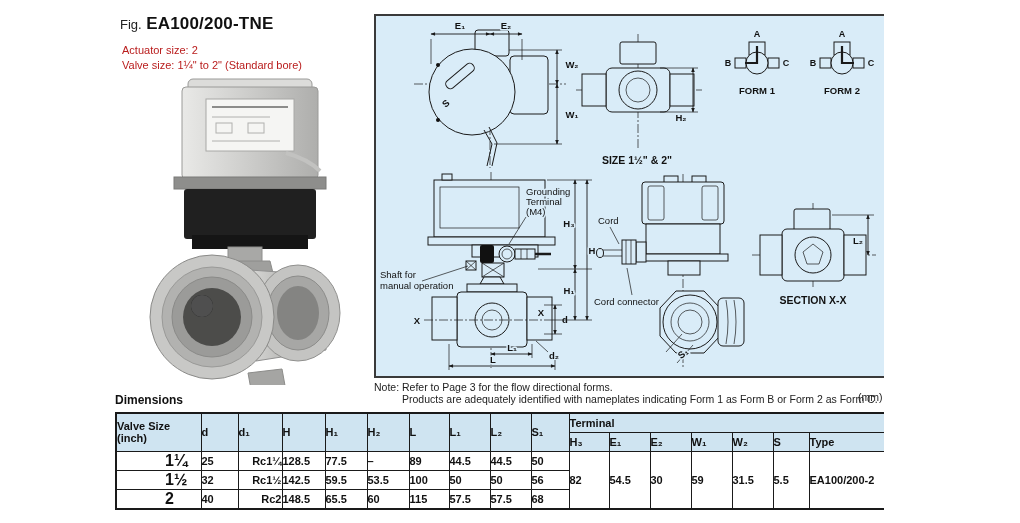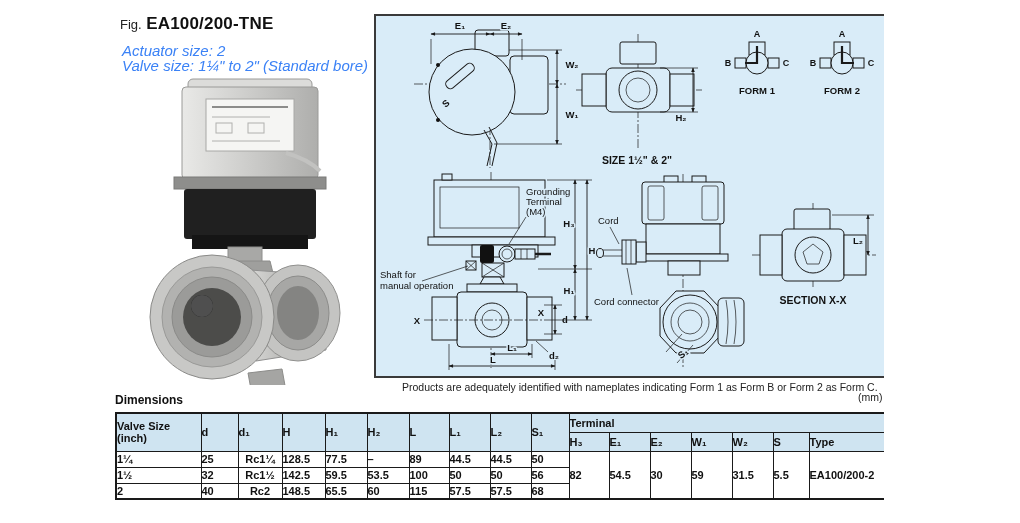--- a/index.html
+++ b/index.html
@@ -8,21 +8,21 @@
     --line:#1a1a1a;
   }
   *{margin:0;padding:0;box-sizing:border-box;}
   body{background:#ffffff;font-family:"Liberation Sans","DejaVu Sans",sans-serif;color:#111;}
   .page{position:relative;width:884px;height:523px;background:#fff;overflow:hidden;}
 
   
   .fig-line{position:absolute;left:120px;top:14px;white-space:nowrap;}
   .fig-prefix{font-size:13px;color:#222;}
   .fig-model{font-size:17px;font-weight:bold;letter-spacing:.2px;}
-  .spec-lines{position:absolute;left:122px;top:43px;font-size:15px;line-height:15px;color:#3b82f6;font-style:italic;}
+  .spec-lines{position:absolute;left:122px;top:43px;font-size:11px;line-height:15px;color:#b91c1c;}
 
   
   .diagram-box{position:absolute;left:374px;top:14px;width:516px;height:364px;
     background:var(--diagram-bg);border:2px solid #3a3a3a;}
   .diagram-box svg{display:block;}
   .ln{stroke:var(--line);stroke-width:1;fill:none;}
   .thin{stroke:var(--line);stroke-width:.7;fill:none;}
   .cl{stroke:var(--line);stroke-width:.7;fill:none;stroke-dasharray:9 2 2 2;}
   .dim{stroke:var(--line);stroke-width:.9;fill:none;marker-start:url(#arr);marker-end:url(#arr);}
   .fillbg{fill:var(--diagram-bg);}
@@ -40,22 +40,22 @@
 
   
   .table-title{position:absolute;left:115px;top:393px;font-size:12px;font-weight:bold;}
   .dim-table{position:absolute;left:115px;top:412px;border-collapse:collapse;table-layout:fixed;
     width:790px;font-size:11px;border:2px solid var(--line);}
   .dim-table th,.dim-table td{border:1px solid var(--line);text-align:left;vertical-align:middle;
     font-weight:bold;padding:0;}
   .dim-table th{background:var(--thead-bg);height:19px;font-size:11px;line-height:12px;}
   .dim-table th.two-line{white-space:pre-line;}
   .dim-table td{height:16px;background:#fff;}
-  .dim-table td.left{text-align:center;}
-  .dim-table td.vsize{font-size:11px;}
+  .dim-table td.left{text-align:right;}
+  .dim-table td.vsize{font-size:16px;padding-left:48px;}
 </style>
 </head>
 <body>
 
 <div class="page">
 
   <div class="fig-line">
     <span class="fig-prefix">Fig.</span>
     <span class="fig-model">EA100/200-TNE</span>
   </div>
@@ -293,20 +293,21 @@
         <polygon class="thin" points="437,228 447,236 443,248 431,248 427,236"></polygon>
         <line class="thin" x1="456" y1="199" x2="498" y2="199"></line>
         <line class="dim" x1="492" y1="199" x2="492" y2="239"></line>
         <text class="lbl" x="482" y="228" text-anchor="middle">L₂</text>
         <text class="cap" x="437" y="288" text-anchor="middle">SECTION X-X</text>
       </g>
     </svg>
   </div>
 
   <div class="note">
+    <div>Note: Refer to Page 3 for the flow directional forms.</div>
     <div class="indent">Products are adequately identified with nameplates indicating Form 1 as Form B or Form 2 as Form C.</div>
   </div>
   <div class="unit-label">(mm)</div>
 
   <div class="table-title">Dimensions</div>
   <table class="dim-table">
     <colgroup>
       <col style="width:85px">
         <col style="width:37px">
         <col style="width:44px">

